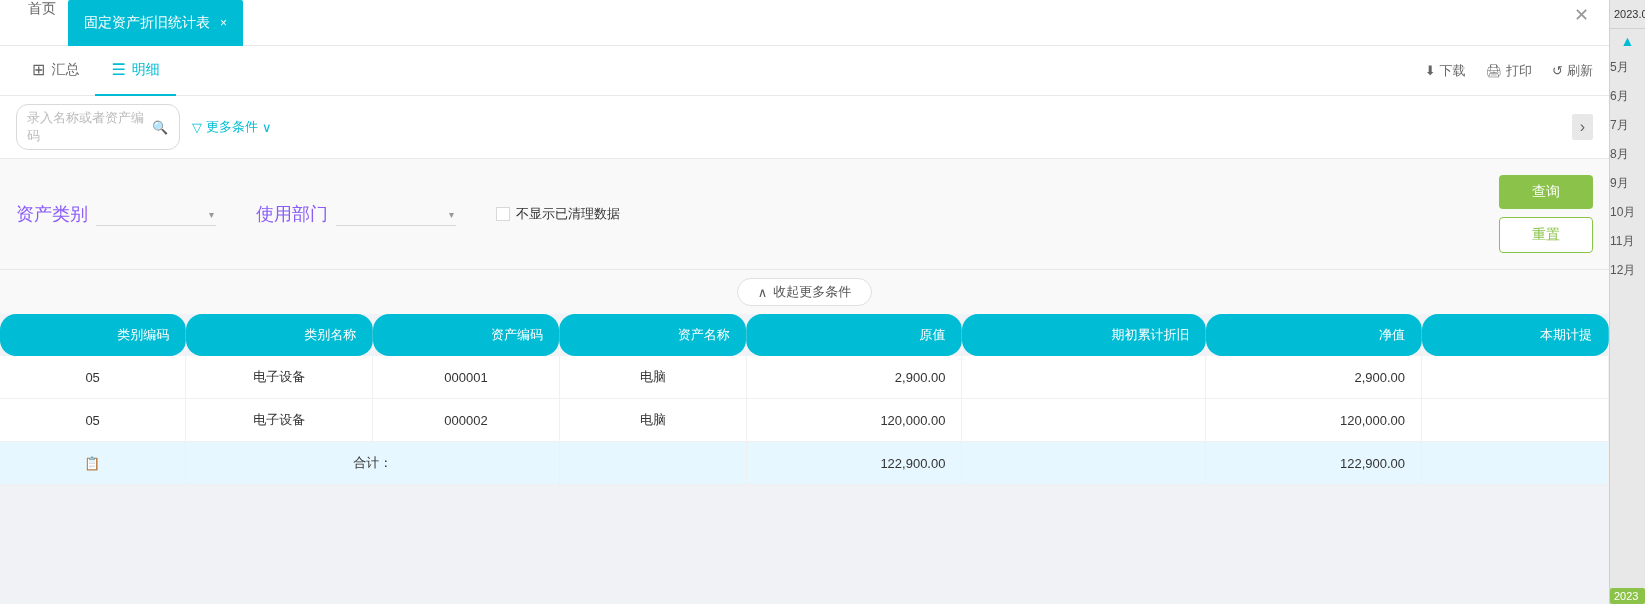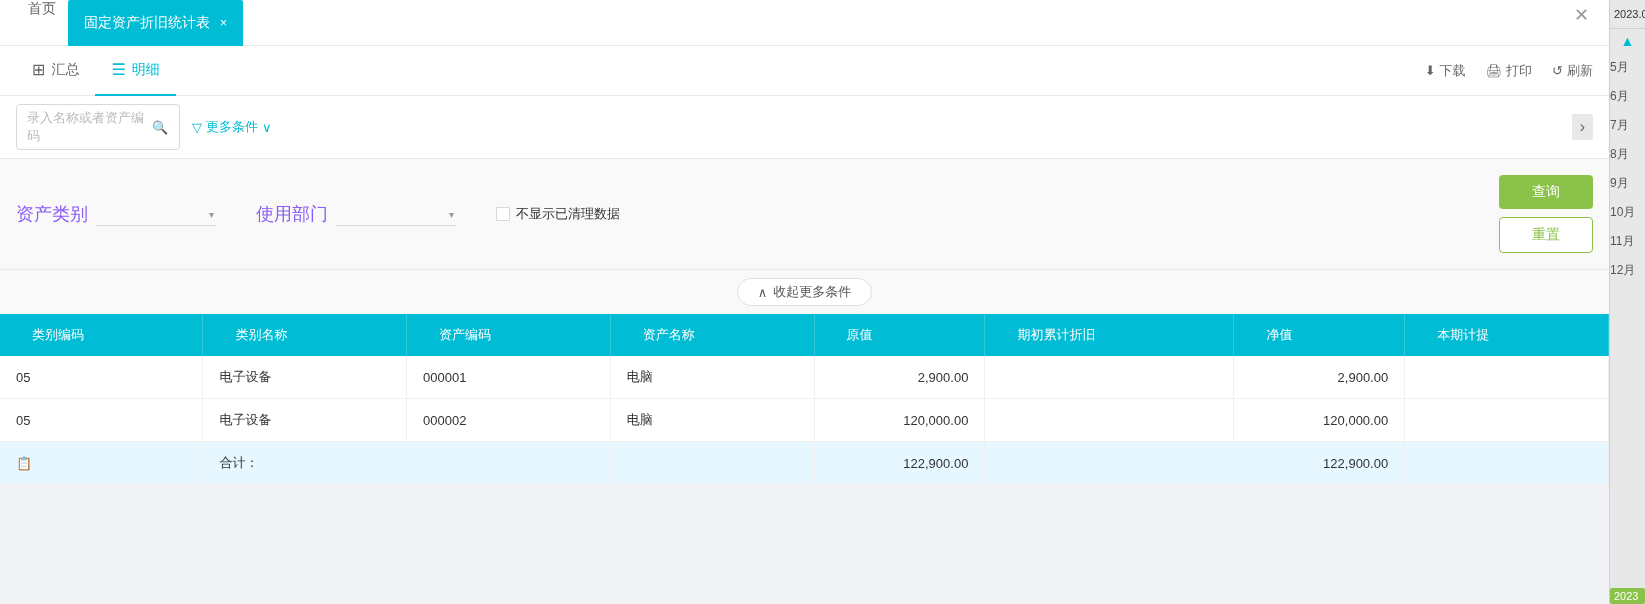--- a/index.html
+++ b/index.html
@@ -19,21 +19,21 @@
     
     .toolbar { display: flex; align-items: center; background: #fff; padding: 0 16px; height: 50px; border-bottom: 1px solid #e8e8e8; }
     .tab-btn { display: flex; align-items: center; gap: 6px; padding: 0 16px; height: 50px; cursor: pointer; color: #666; font-size: 14px; border-bottom: 2px solid transparent; }
     .tab-btn.active { color: #00bcd4; border-bottom: 2px solid #00bcd4; }
     .tab-icon { font-size: 16px; }
     .toolbar-right { margin-left: auto; display: flex; align-items: center; gap: 20px; color: #666; font-size: 13px; }
     .toolbar-action { display: flex; align-items: center; gap: 4px; cursor: pointer; }
 
     
     .filter-bar { display: flex; align-items: center; background: #fff; padding: 8px 16px; border-bottom: 1px solid #e8e8e8; gap: 12px; }
-    .search-input { display: flex; align-items: center; border: 1px solid #d9d9d9; border-radius: 4px; padding: 4px 10px; width: 164px; color: #bbb; font-size: 13px; background: #fff; gap: 6px; }
+    .search-input { display: flex; align-items: center; border: 1px solid #d9d9d9; border-radius: 12px; padding: 4px 10px; width: 164px; color: #bbb; font-size: 13px; background: #fff; gap: 6px; }
     .more-conditions { display: flex; align-items: center; gap: 4px; color: #00bcd4; cursor: pointer; font-size: 13px; }
     .filter-spacer { flex: 1; }
     .chevron-right-btn { background: #e8e8e8; border: none; cursor: pointer; padding: 4px 8px; color: #666; font-size: 16px; border-radius: 2px; }
 
     
     .adv-filter { background: #f9f9f9; border-bottom: 1px solid #e8e8e8; padding: 16px; display: flex; gap: 24px; align-items: flex-start; }
     .filter-row { display: flex; align-items: center; gap: 40px; width: 100%; }
     .filter-field { display: flex; align-items: center; gap: 8px; }
     .filter-label { color: #8b5cf6; font-size: 18px; min-width: 60px; }
     .filter-select { border: none; border-bottom: 1px solid #d9d9d9; background: transparent; padding: 4px 20px 4px 4px; font-size: 13px; color: #333; min-width: 120px; appearance: none; cursor: pointer; }
@@ -46,23 +46,23 @@
     .btn-reset { background: #fff; color: #8bc34a; border: 1px solid #8bc34a; border-radius: 4px; padding: 8px 32px; font-size: 14px; cursor: pointer; }
 
     
     .collapse-bar { display: flex; justify-content: center; align-items: center; padding: 8px; background: #f9f9f9; }
     .collapse-btn { display: flex; align-items: center; gap: 6px; color: #555; font-size: 13px; cursor: pointer; border: 1px solid #e0e0e0; background: #fff; border-radius: 20px; padding: 4px 20px; }
 
     
     .table-container { flex: 1; overflow: auto; }
     table { width: 100%; border-collapse: collapse; }
     thead tr { background: #00bcd4; color: #fff; }
-    thead th { padding: 12px 32px; text-align: left; font-size: 13px; font-weight: normal; white-space: nowrap; border-right: 1px solid rgba(255,255,255,0.2); }
+    thead th { padding: 12px 16px; text-align: right; font-size: 13px; font-weight: normal; white-space: nowrap; border-right: 1px solid rgba(255,255,255,0.2); border-radius: 16px; }
     tbody tr { background: #fff; border-bottom: 1px solid #f0f0f0; }
-    tbody td { padding: 12px 16px; text-align: left; font-size: 13px; color: #333; border-right: 1px solid #f0f0f0; }
+    tbody td { padding: 12px 16px; text-align: center; font-size: 13px; color: #333; border-right: 1px solid #f0f0f0; }
     tbody td.num { text-align: right; }
     tbody tr.total-row { background: #e6f7ff; }
     tbody tr.total-row td { font-weight: normal; }
 
     
     .right-sidebar { width: 36px; background: #e8e8e8; display: flex; flex-direction: column; align-items: center; border-left: 1px solid #d0d0d0; }
     .sidebar-date { font-size: 11px; color: #333; padding: 8px 4px; text-align: center; border-bottom: 1px solid #d0d0d0; width: 100%; }
     .sidebar-month { font-size: 12px; color: #555; padding: 6px 0; cursor: pointer; width: 100%; }
     .sidebar-up-btn { font-size: 14px; color: #00bcd4; cursor: pointer; padding: 4px; }
     .sidebar-year-badge { background: #8bc34a; color: #fff; font-size: 11px; padding: 2px 4px; border-radius: 2px; width: 100%; margin-top: auto; }

